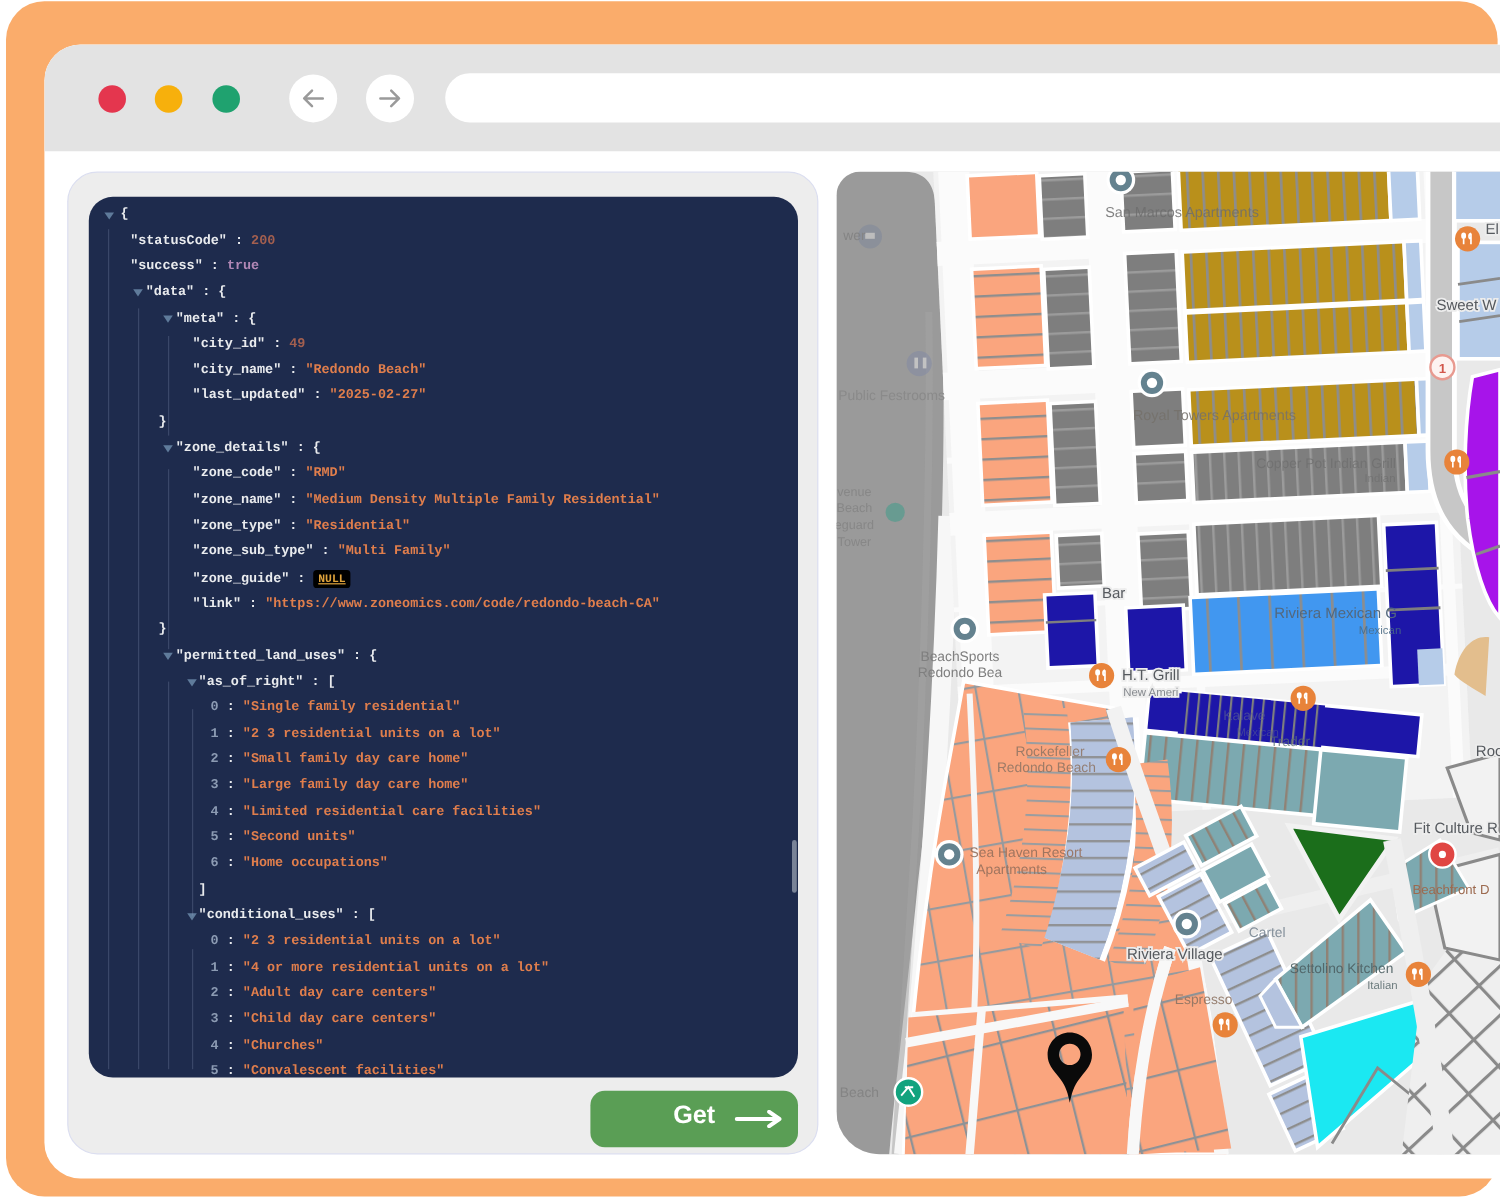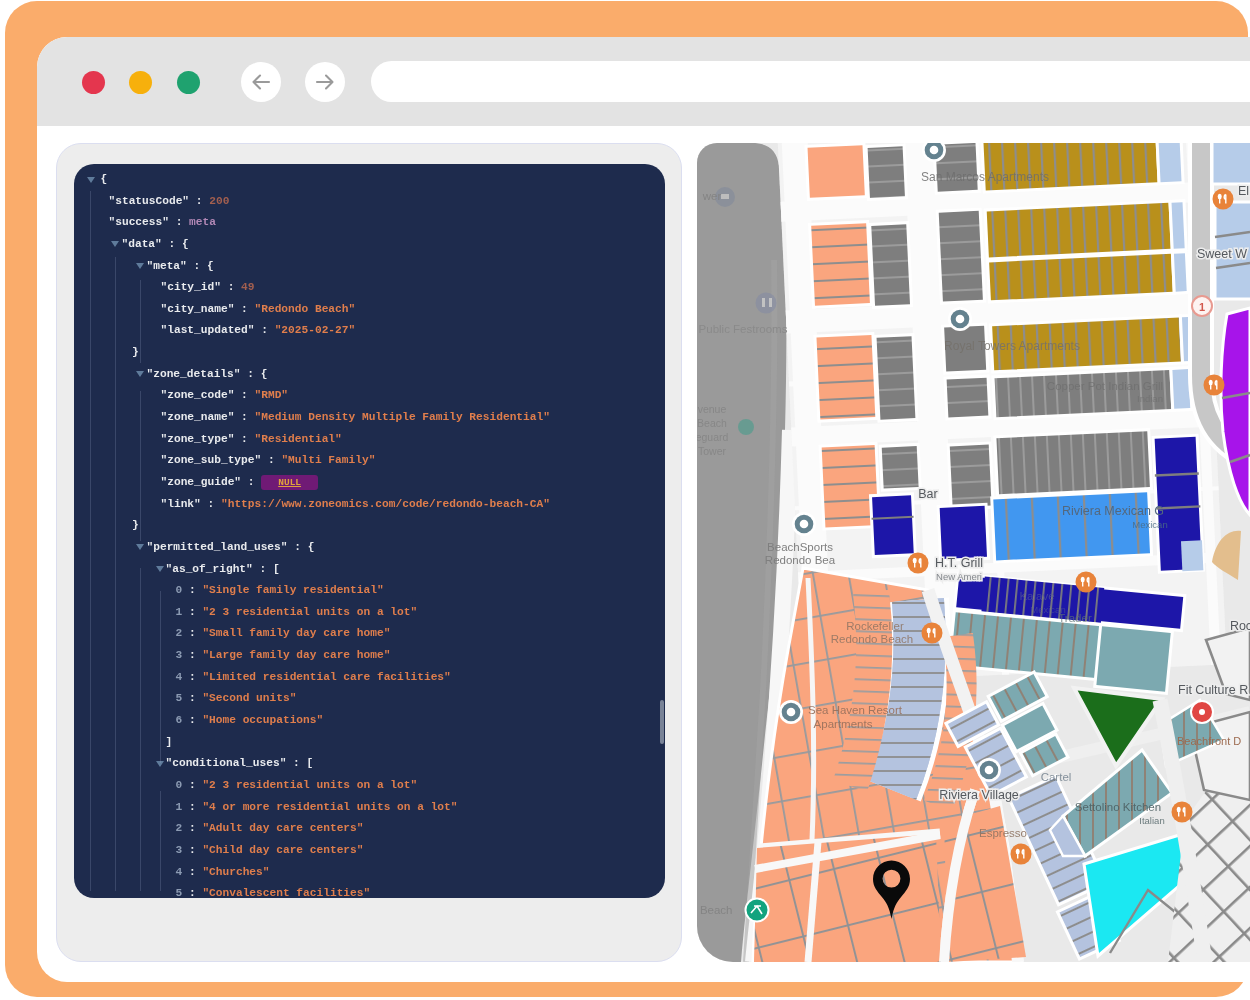--- a/index.html
+++ b/index.html
@@ -15,21 +15,21 @@
 #card{position:absolute;left:19px;top:106px;width:626px;height:819px;background:#EDEDED;border-radius:25px;border:1px solid #DBDEF0;}
 #panel{position:absolute;left:17px;top:20px;width:591px;height:734px;background:#1E2B4D;border-radius:20px;overflow:hidden;}
 #json{position:absolute;left:0;top:5px;width:100%;font-family:"Liberation Mono",monospace;font-size:11.2px;font-weight:bold;color:#E9EBEE;}
 #json .ln{position:relative;height:21.65px;line-height:21.65px;white-space:pre;}
 #json .tri{position:absolute;top:7.5px;width:0;height:0;border-left:4.5px solid transparent;border-right:4.5px solid transparent;border-top:6px solid #5F7B9B;}
 .k{color:#E9EBEE;}
 .s{color:#E07E4C;}
 .n{color:#A35F4F;}
 .b{color:#B288B6;}
 .i{color:#8C9BB3;}
-.nl{background:#701a75;color:#DFA33C;font-size:9.5px;padding:2px 17px;border-radius:3px;text-decoration:underline;}
+.nl{background:#000000;color:#DFA33C;font-size:9.5px;padding:2px 4px;border-radius:3px;text-decoration:underline;}
 #scrollthumb{position:absolute;right:1px;top:536px;width:4px;height:44px;background:#8A93A5;border-radius:2px;opacity:.85;}
 #getbtn{position:absolute;left:435px;top:765px;width:173px;height:47px;background:#5A9E55;border-radius:12px;color:#fff;}
 #getbtn .t{position:absolute;left:0;top:9px;width:100%;text-align:center;font-size:21px;font-weight:bold;}
 #getbtn svg{position:absolute;right:13px;top:16px;}
 #map{position:absolute;left:660px;top:106px;width:553px;height:819px;border-radius:20px 0 0 36px;overflow:hidden;background:#E9E9E9;}
 </style>
 </head>
 <body>
 <div id="stage">
   <div id="frame"></div>
@@ -48,21 +48,21 @@
             <path d="M3 11 H18 M12 4.5 L18.5 11 L12 17.5" stroke="#9A9A9A" stroke-width="2.1" fill="none" stroke-linecap="round" stroke-linejoin="round"></path>
           </svg>
       </div>
       <div id="urlbar"></div>
     </div>
     <div id="card">
       <div id="panel">
         <div id="json">
 <div class="ln" style="padding-left:26.5px"><i class="tri" style="left:12.5px"></i>{</div>
 <div class="ln" style="padding-left:34.5px"><span class="k">"statusCode"</span> : <span class="n">200</span></div>
-<div class="ln" style="padding-left:34.5px"><span class="k">"success"</span> : <span class="b">meta</span></div>
+<div class="ln" style="padding-left:34.5px"><span class="k">"success"</span> : <span class="b">true</span></div>
 <div class="ln" style="padding-left:47.5px"><i class="tri" style="left:36.5px"></i><span class="k">"data"</span> : {</div>
 <div class="ln" style="padding-left:72.5px"><i class="tri" style="left:62px"></i><span class="k">"meta"</span> : {</div>
 <div class="ln" style="padding-left:86.5px"><span class="k">"city_id"</span> : <span class="n">49</span></div>
 <div class="ln" style="padding-left:86.5px"><span class="k">"city_name"</span> : <span class="s">"Redondo Beach"</span></div>
 <div class="ln" style="padding-left:86.5px"><span class="k">"last_updated"</span> : <span class="s">"2025-02-27"</span></div>
 <div class="ln" style="padding-left:58px">}</div>
 <div class="ln" style="padding-left:72.5px"><i class="tri" style="left:62px"></i><span class="k">"zone_details"</span> : {</div>
 <div class="ln" style="padding-left:86.5px"><span class="k">"zone_code"</span> : <span class="s">"RMD"</span></div>
 <div class="ln" style="padding-left:86.5px"><span class="k">"zone_name"</span> : <span class="s">"Medium Density Multiple Family Residential"</span></div>
 <div class="ln" style="padding-left:86.5px"><span class="k">"zone_type"</span> : <span class="s">"Residential"</span></div>
@@ -89,20 +89,26 @@
 <div class="ln" style="padding-left:101.5px"><span class="i">5</span> : <span class="s">"Convalescent facilities"</span></div>
 <div style="position:absolute;left:16px;top:22px;width:1px;height:700px;background:rgba(160,175,205,.22)"></div>
 <div style="position:absolute;left:40.5px;top:88px;width:1px;height:634px;background:rgba(160,175,205,.22)"></div>
 <div style="position:absolute;left:66px;top:111px;width:1px;height:83px;background:rgba(160,175,205,.22)"></div>
 <div style="position:absolute;left:66px;top:222px;width:1px;height:150px;background:rgba(160,175,205,.22)"></div>
 <div style="position:absolute;left:66px;top:399px;width:1px;height:323px;background:rgba(160,175,205,.22)"></div>
 <div style="position:absolute;left:85.5px;top:422px;width:1px;height:172px;background:rgba(160,175,205,.22)"></div>
 <div style="position:absolute;left:85.5px;top:622px;width:1px;height:100px;background:rgba(160,175,205,.22)"></div>
 </div>
         <div id="scrollthumb"></div>
+      </div>
+      <div id="getbtn">
+        <div class="t">Get</div>
+        <svg width="40" height="15" viewBox="0 0 40 15">
+            <path d="M2 7.5 H36 M29 1.5 L37.5 7.5 L29 13.5" stroke="#fff" stroke-width="3.4" fill="none" stroke-linecap="round" stroke-linejoin="round"></path>
+          </svg>
       </div>
     </div>
     <div id="map">
 <svg width="553" height="819" viewBox="697 143 553 819" xmlns="http://www.w3.org/2000/svg">
 <defs>
 <pattern id="goldV" width="13" height="10" patternUnits="userSpaceOnUse">
               <rect width="13" height="10" fill="#B9901B"></rect>
               <rect x="0" width="2.2" height="10" fill="#8D8D8D"></rect>
             </pattern>
 <pattern id="grayV" width="12" height="10" patternUnits="userSpaceOnUse">

